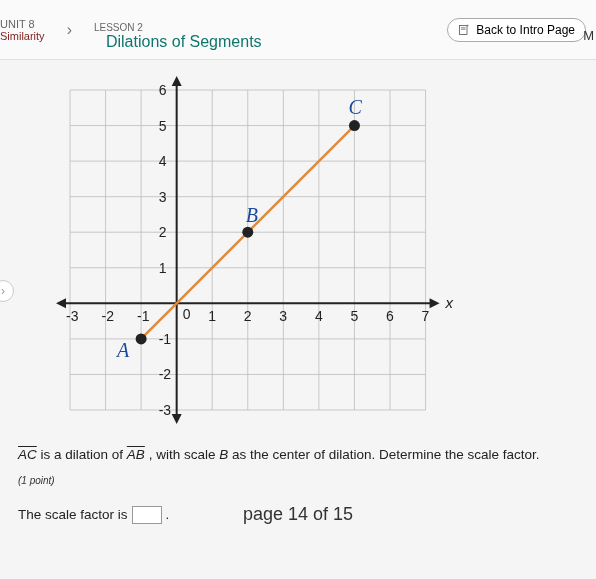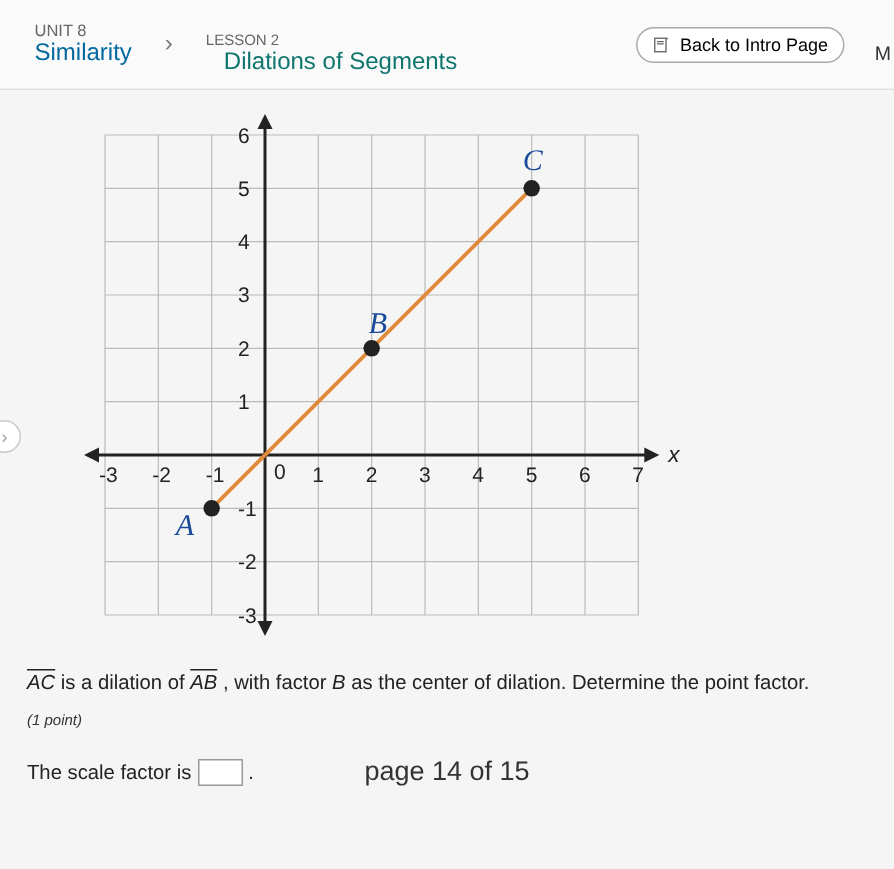--- a/index.html
+++ b/index.html
@@ -7,28 +7,28 @@
       font-family: Arial, sans-serif;
       background: #f5f5f5;
       width: 596px;
       height: 579px;
       overflow: hidden;
       position: relative;
     }
     .header {
       display: flex;
       align-items: center;
-      padding: 8px 23px;
+      padding: 8px 0;
       gap: 16px;
       background: #fafafa;
       border-bottom: 1px solid #e0e0e0;
     }
     .unit-block { font-size: 11px; color: #666; }
     .unit-title { font-weight: normal; font-size: 11px; }
-    .unit-sub { font-size: 16px; color: #0369a1; }
+    .unit-sub { font-size: 11px; color: #7f1d1d; }
     .chevron { font-size: 16px; color: #777; padding: 0 6px; cursor: pointer; }
     .lesson-block { font-size: 11px; color: #666; }
     .lesson-title { font-size: 10px; margin-top: 14px; }
     .lesson-sub { font-size: 16px; color: #0f766e; margin-left: 12px; }
     .back-btn {
       margin-left: auto;
       margin-right: 10px;
       border: 1px solid #aaa;
       background: #fff;
       padding: 4px 10px;
@@ -189,23 +189,23 @@
       <text x="195.77777777777777" y="152.22222222222223" font-size="20" font-style="italic" font-family="Georgia,serif" fill="#1a4a9a">B</text>
       <circle cx="304.44444444444446" cy="55.55555555555557" r="5.5" fill="#222"></circle>
       <text x="298.44444444444446" y="43.55555555555557" font-size="20" font-style="italic" font-family="Georgia,serif" fill="#1a4a9a">C</text>
     </svg>
 </div>
 
 <div class="question-text">
   <span class="overline">AC</span>
   <span> is a dilation of </span>
   <span class="overline">AB</span>
-  <span>, with factor </span>
+  <span>, with scale </span>
   <em>B</em>
-  <span> as the center of dilation. Determine the point factor.</span>
+  <span> as the center of dilation. Determine the scale factor.</span>
 </div>
 
 <div class="points">(1 point)</div>
 
 <div class="answer-row">
   <span>The scale factor is</span>
   <input class="answer-input" type="text" value="" style="">
   <span>.</span>
   <span class="page-indicator">page 14 of 15</span>
 </div>

